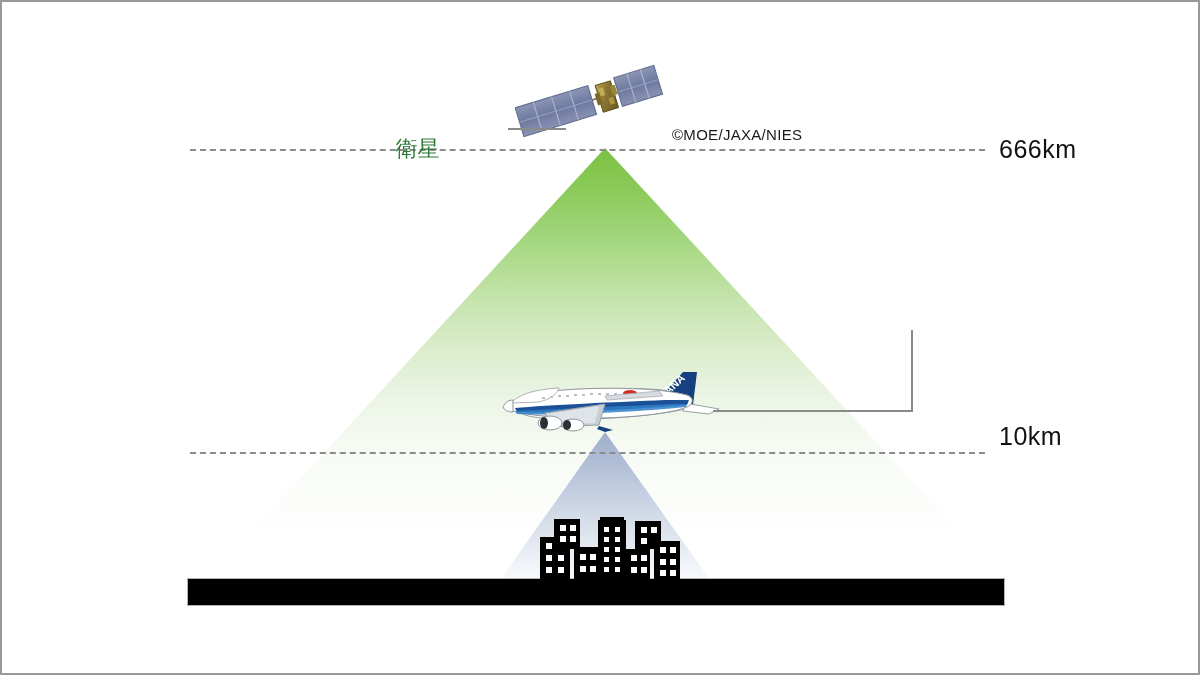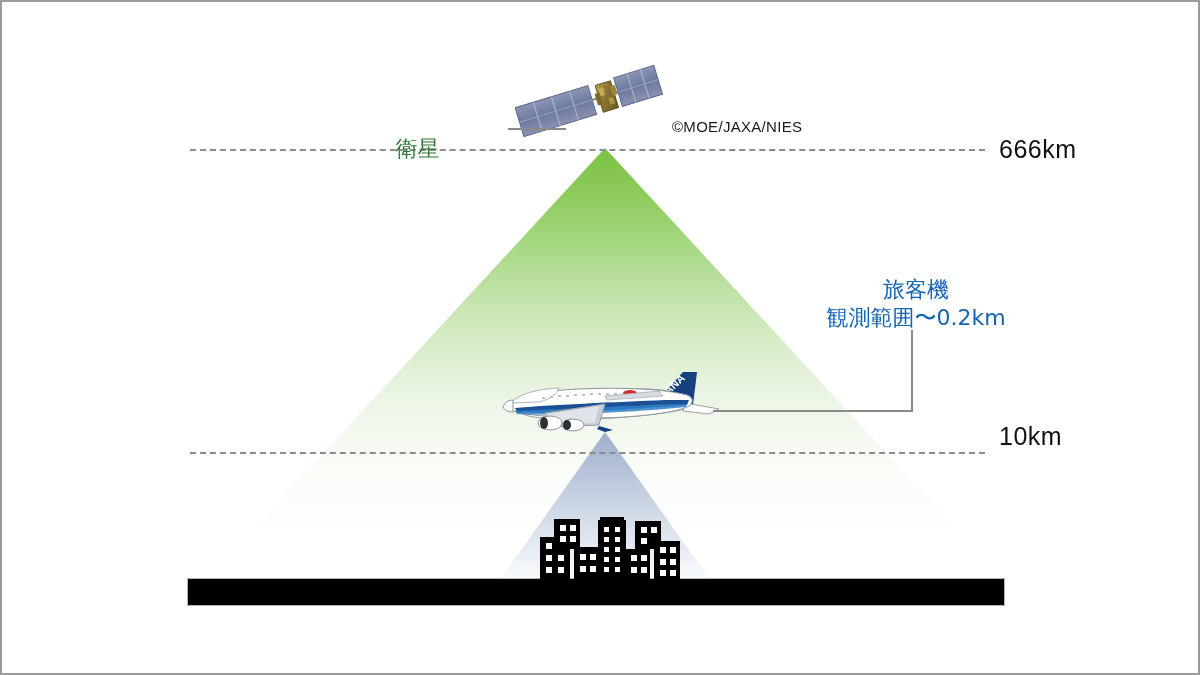--- a/index.html
+++ b/index.html
@@ -107,21 +107,21 @@
     color:#1464b4;
     font-size:22px;
     line-height:1.26;
     white-space:nowrap;
   }
   #aircraft-label .l1{display:block;}
   #aircraft-label .l2{display:block;}
 
   #copyright{
     position:absolute;
-    left:672px; top:118px;
+    left:672px; top:126px;
     color:#1a1a1a;
     font-size:15px;
     letter-spacing:0.3px;
     white-space:nowrap;
   }
 
   
   #satellite-leader{
     position:absolute;
     left:508px; top:128px;
@@ -323,19 +323,15 @@
   <div id="satellite-leader"></div>
 
   <div id="satellite-label" class="cjk">
     <span class="l1">衛星</span>
   </div>
 
   <div id="copyright">©MOE/JAXA/NIES</div>
 
   <div id="aircraft-leader"></div>
 
-  <div id="aircraft-label" class="cjk">
-    <span class="l1">旅客機</span>
-    <span class="l2">観測範囲〜0.2km</span>
-  </div>
 
   <div class="frame"></div>
 </div>
 
 </body></html>

